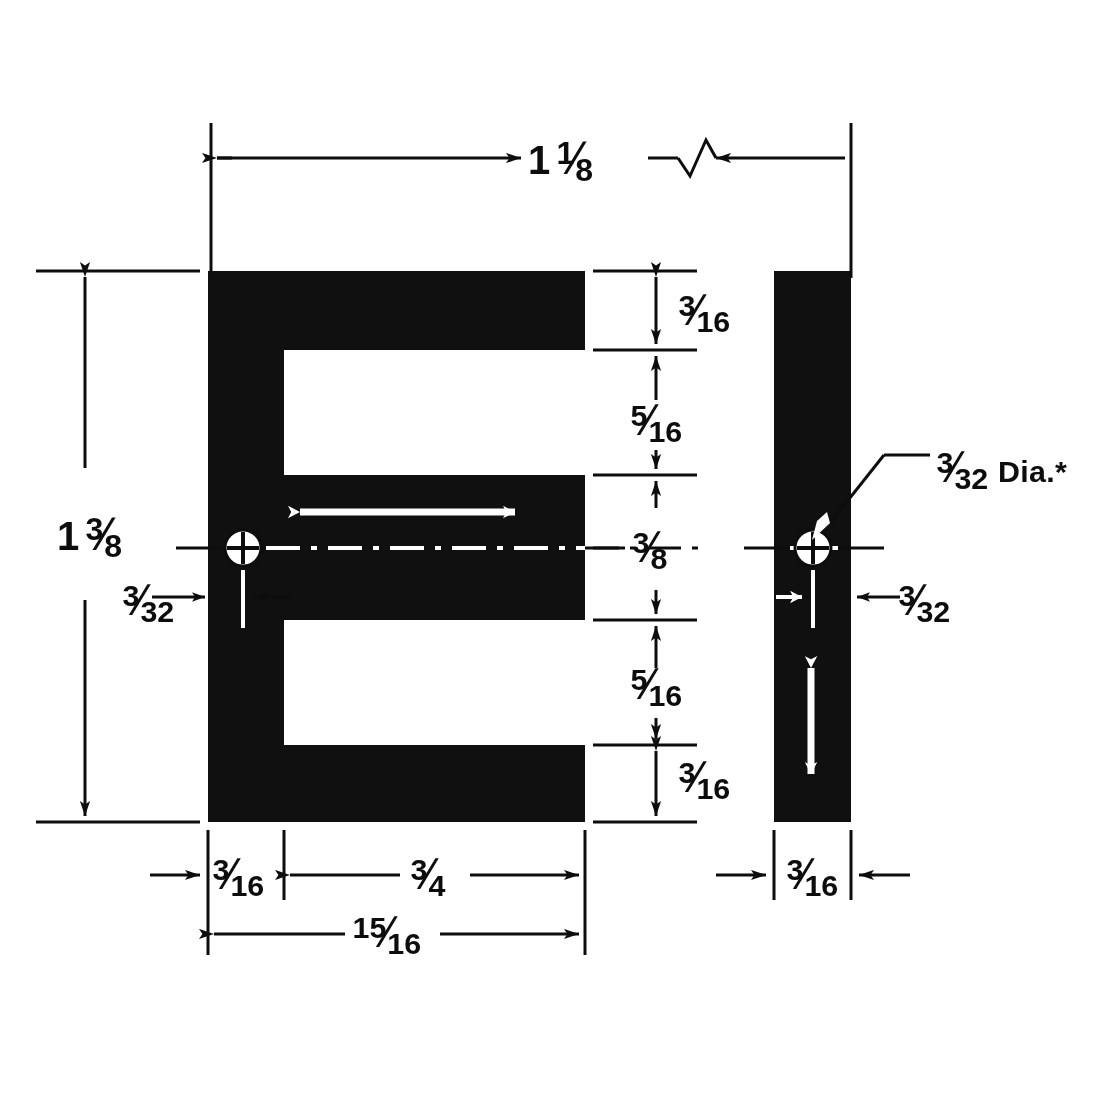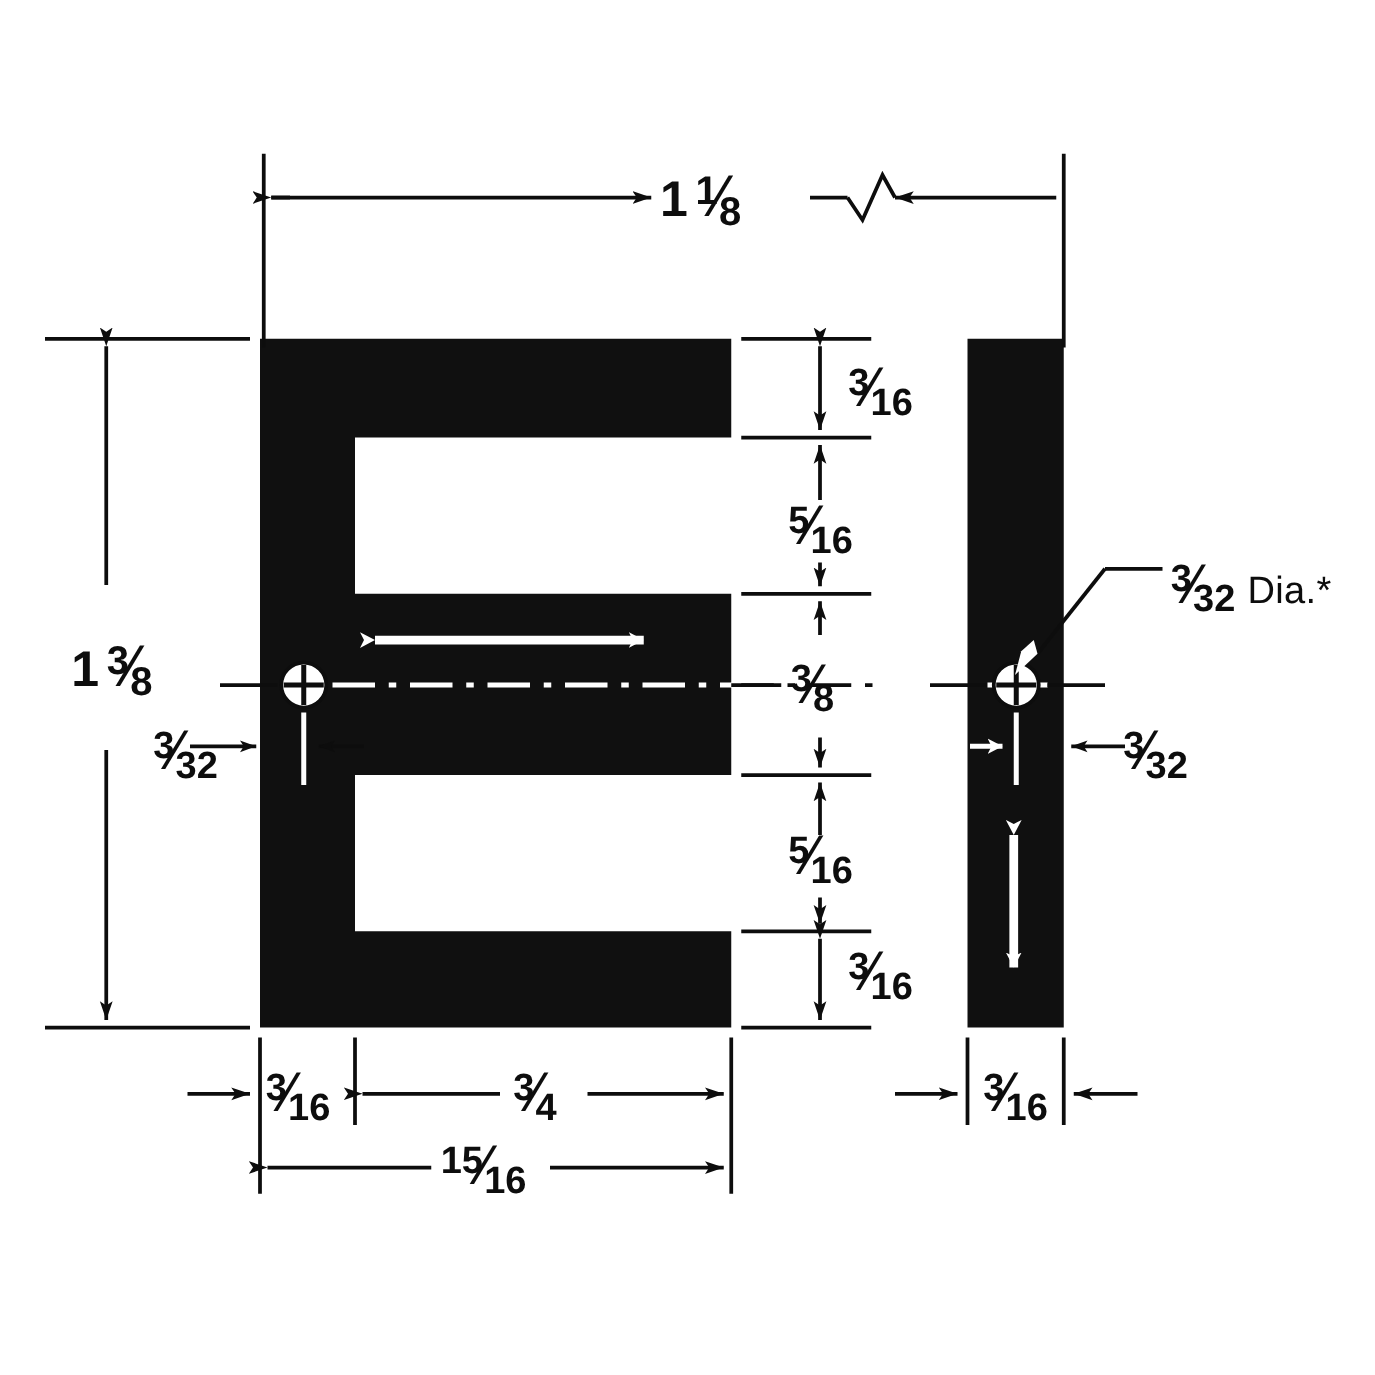--- a/index.html
+++ b/index.html
@@ -61,21 +61,21 @@
     position: relative;
     top: 0.22em;
     left: -0.02em;
   }
   .whole {
     font-size: 1.0em;
     margin-right: 0.14em;
   }
   .suffix {
     font-size: 0.80em;
-    font-weight: normal;
+    font-weight: bold;
     margin-left: 0.30em;
     letter-spacing: 0.3px;
   }
 </style>
 </head>
 <body>
 
 <div id="drawing-root">
 
   <svg id="drawing-canvas" viewBox="0 0 1100 1100" xmlns="http://www.w3.org/2000/svg">

